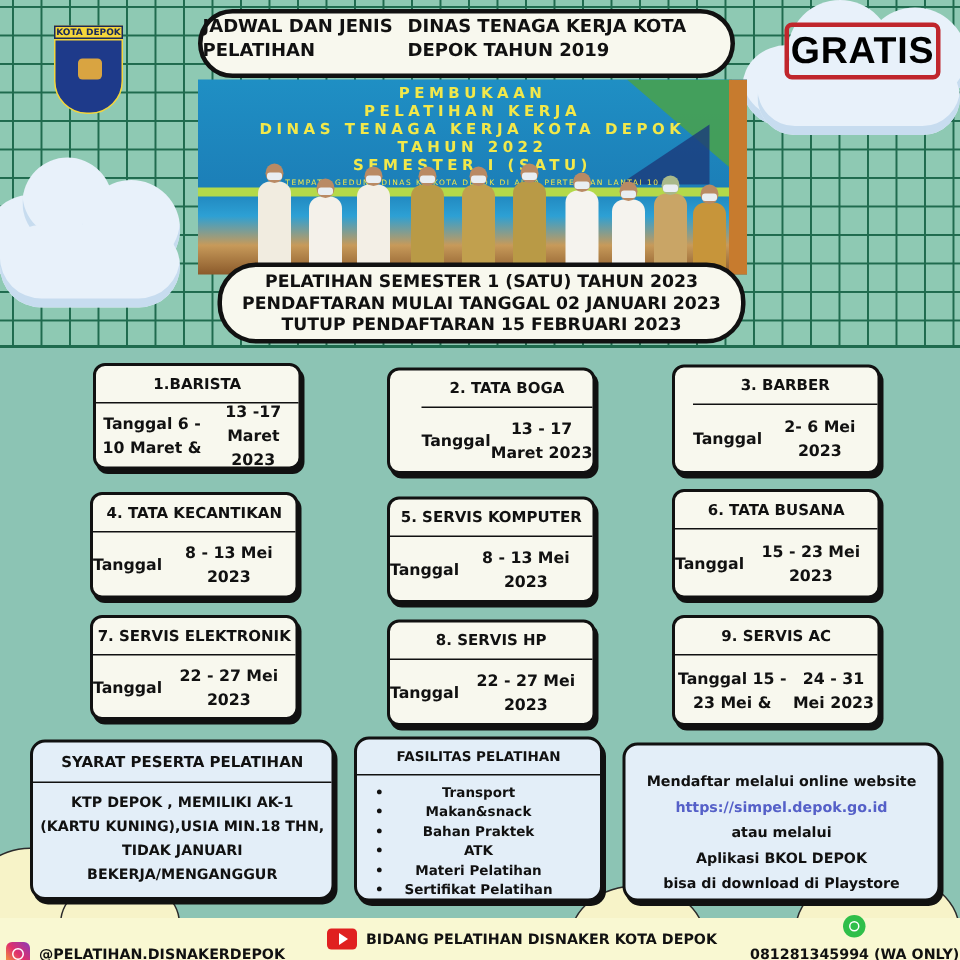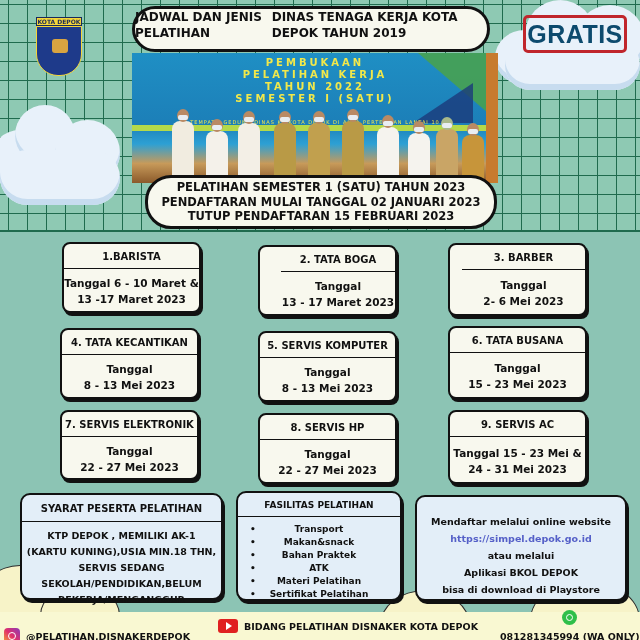--- a/index.html
+++ b/index.html
@@ -50,21 +50,21 @@
       position: absolute; left: 132px; top: 6px; width: 358px; height: 46px;
       background: #f8f8ee; border: 3px solid #111; border-radius: 24px;
       display: flex; flex-direction: row; align-items: flex-start; justify-content: center;
       font-weight: bold; font-size: 12px; line-height: 16px; color: #111;
       z-index: 5;
     }
 
     .gratis-badge {
       position: absolute; left: 523px; top: 15px; width: 104px; height: 38px;
       border: 3px solid #c0262c; border-radius: 5px;
-      color: #0c4a6e; font-weight: bold; font-size: 25px; letter-spacing: 0.5px;
+      color: #000000; font-weight: bold; font-size: 25px; letter-spacing: 0.5px;
       display: flex; align-items: center; justify-content: center;
       font-family: "Liberation Sans", sans-serif;
       z-index: 6;
     }
 
     .photo {
       position: absolute; left: 132px; top: 53px; width: 366px; height: 130px;
       background: linear-gradient(180deg, #1f8fc4 0%, #1c7fb8 55%, #2da0d4 70%, #c79a5a 85%, #8b5a2b 100%);
       overflow: hidden; z-index: 2;
     }
@@ -95,21 +95,21 @@
       background: #f8f8ee; border: 2px solid #111; border-radius: 8px;
       box-shadow: 2px 3px 0 #111;
       z-index: 4;
     }
     .card-title {
       height: 25px; border-bottom: 1.5px solid #111;
       display: flex; align-items: center; justify-content: center;
       font-weight: bold; font-size: 10px; color: #111;
     }
     .card-body {
-      display: flex; flex-direction: column; align-items: center; justify-content: center;
+      display: flex; flex-direction: row; align-items: center; justify-content: center;
       font-weight: bold; font-size: 10.5px; line-height: 16px; color: #111; text-align: center;
       padding-top: 2px;
     }
 
     .info-box {
       position: absolute; background: #e3eef8; border: 2px solid #111; border-radius: 10px;
       box-shadow: 2px 3px 0 #111; z-index: 4;
     }
     .info-box .box-title {
       height: 27px; border-bottom: 1.5px solid #111;
@@ -187,20 +187,21 @@
 
 <div class="gratis-badge">GRATIS</div>
 
 <div class="photo">
   <div class="tri1"></div>
   <div class="tri2"></div>
   <div class="stripe1"></div>
   <div class="banner-text">
     <div>PEMBUKAAN</div>
     <div>PELATIHAN KERJA</div>
+    <div>DINAS TENAGA KERJA KOTA DEPOK</div>
     <div>TAHUN 2022</div>
     <div>SEMESTER I (SATU)</div>
   </div>
   <div class="banner-sub">TEMPAT : GEDUNG DINAS KA KOTA DEPOK DI AULA PERTEMUAN LANTAI 10</div>
   <div class="people">
     <div class="person" style="left:0; height:62px; background:#f1ece0;">
         <div class="head"></div>
         <div class="mask"></div>
       </div>
     <div class="person" style="left:34px; height:52px; background:#f4f1ea;">
@@ -313,22 +314,21 @@
     <div>Tanggal 15 - 23 Mei  &amp;</div>
     <div>24 - 31 Mei 2023</div>
   </div>
 </div>
 
 <div class="info-box" style="left:20px; top:493px; width:203px; height:107px;">
   <div class="box-title">SYARAT PESERTA PELATIHAN</div>
   <div class="syarat-body">
     <div>KTP DEPOK , MEMILIKI AK-1</div>
     <div>(KARTU KUNING),USIA MIN.18 THN,</div>
-    <div>SERVIS SEDANG</div>
-    <div>SEKOLAH/PENDIDIKAN,BELUM</div>
+    <div>TIDAK JANUARI</div>
     <div>BEKERJA/MENGANGGUR</div>
   </div>
 </div>
 
 <div class="info-box" style="left:236px; top:491px; width:166px; height:110px;">
   <div class="box-title" style="height:24px; font-size:9px;">FASILITAS PELATIHAN</div>
   <ul class="fasil-list">
     <li><span class="bullet">•</span><span>Transport</span></li>
     <li><span class="bullet">•</span><span>Makan&amp;snack</span></li>
     <li><span class="bullet">•</span><span>Bahan Praktek</span></li>

